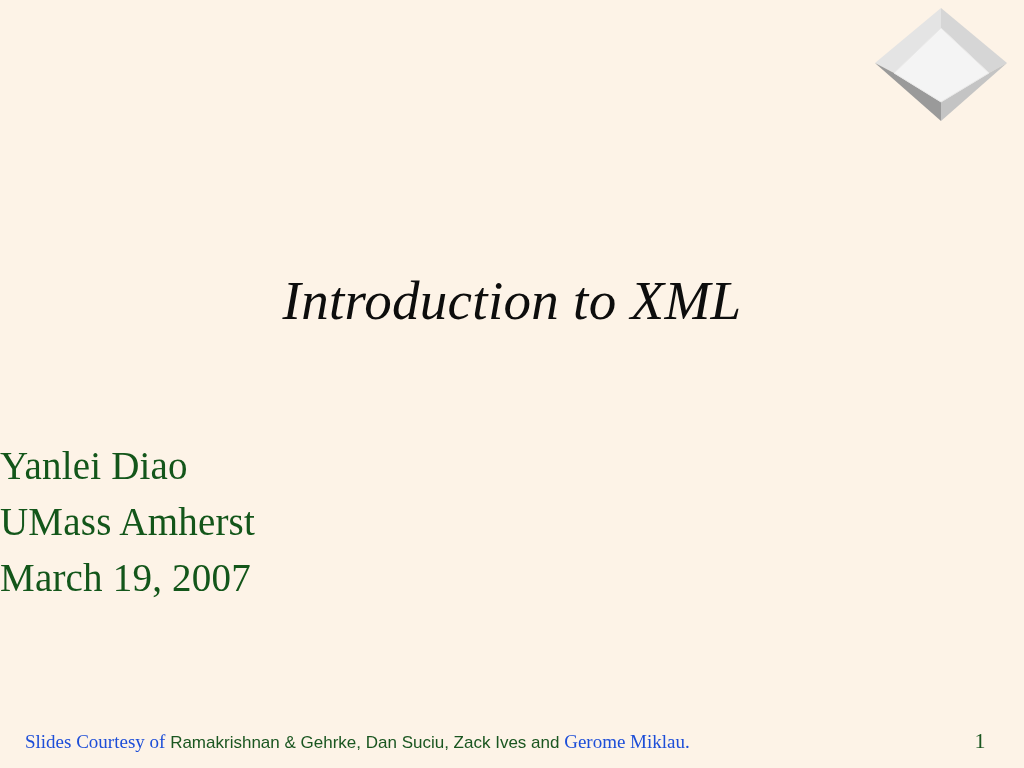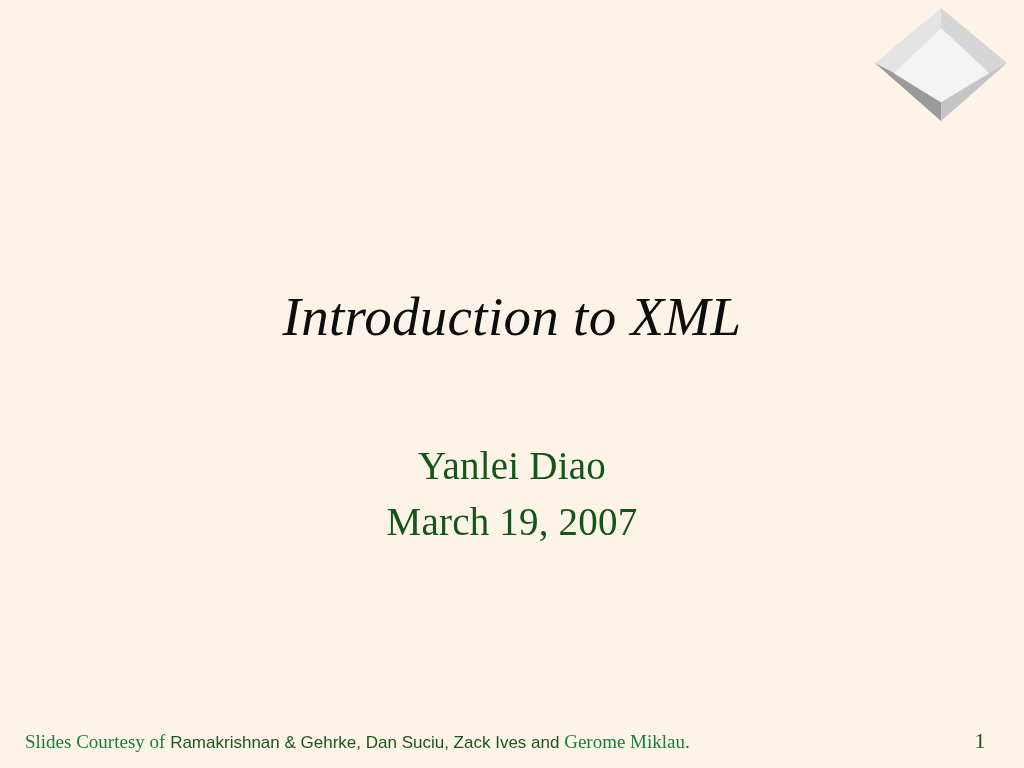--- a/index.html
+++ b/index.html
@@ -45,30 +45,30 @@
   }
   #slide-title {
     display: inline-block;
     font-family: "Liberation Serif", serif;
     font-style: italic;
     font-weight: normal;
     font-size: 55px;
     line-height: 1.05;
     color: #0d0d0d;
     letter-spacing: 0.3px;
-    margin: 16px;
+    margin: 0;
   }
 
   
   #subtitle-block {
     position: absolute;
     left: 0;
     top: 438px;
     width: 1024px;
-    text-align: center;
+    text-align: left;
   }
   .subtitle-line {
     font-family: "Liberation Serif", serif;
     font-style: normal;
     font-weight: normal;
     font-size: 39px;
     line-height: 56px;
     color: #13561a;
     margin: 0;
     letter-spacing: 0.2px;
@@ -78,21 +78,21 @@
   #footer-credit {
     position: absolute;
     left: 25px;
     top: 731px;
     color: #1a5620;
     white-space: nowrap;
   }
   .credit-serif {
     font-family: "Liberation Serif", serif;
     font-size: 19px;
-    color: #15803d;
+    color: #1d4ed8;
   }
   .credit-sans {
     font-family: "Liberation Sans", sans-serif;
     font-size: 17px;
     color: #1a5620;
   }
 
   #page-number {
     position: absolute;
     left: 960px;
@@ -125,20 +125,21 @@
       <polygon points="67,21 115,66 67,95 20,66" fill="none" stroke="#e8e8e8" stroke-width="1"></polygon>
     </svg>
   </div>
 
   <div id="title-block">
     <h1 id="slide-title">Introduction to XML</h1>
   </div>
 
   <div id="subtitle-block">
     <p class="subtitle-line">Yanlei Diao</p>
+    <p class="subtitle-line">UMass Amherst</p>
     <p class="subtitle-line">March 19, 2007</p>
   </div>
 
   <div id="footer-credit"><span class="credit-serif">Slides Courtesy of </span><span class="credit-sans">Ramakrishnan &amp; Gehrke, Dan Suciu, Zack Ives and </span><span class="credit-serif">Gerome Miklau.</span></div>
 
   <div id="page-number">1</div>
 
 </div>
 
 </body></html>

